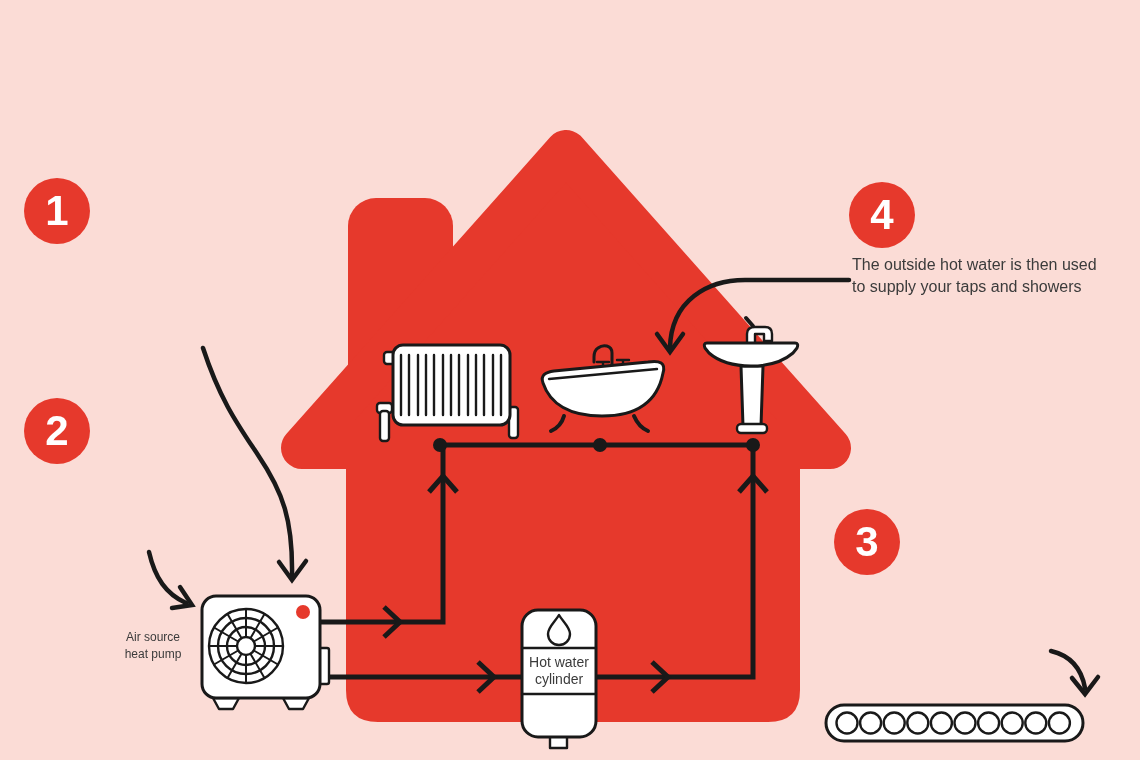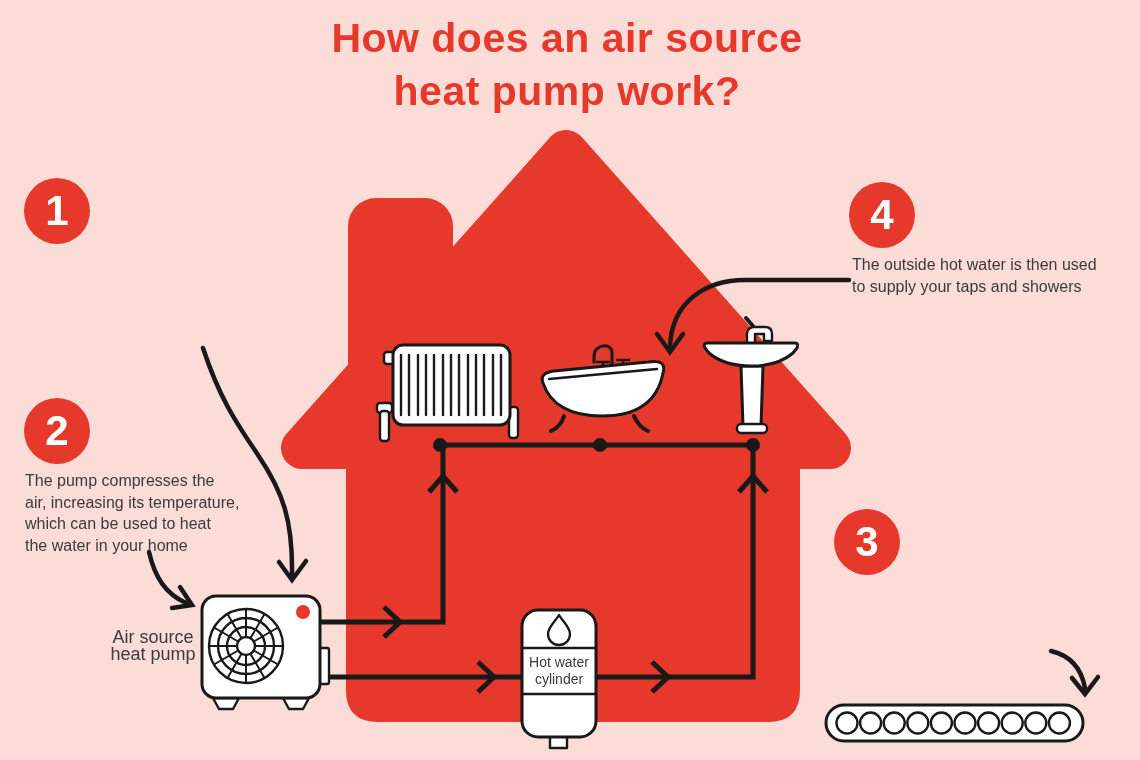--- a/index.html
+++ b/index.html
@@ -37,21 +37,21 @@
     background:var(--red);color:var(--white);
     display:flex;align-items:center;justify-content:center;
     font-size:42px;font-weight:700;
   }
   .step-text{
     position:absolute;color:var(--text);
     font-size:16px;line-height:21.5px;white-space:pre-line;
   }
   .mini-label{
     position:absolute;color:var(--text);text-align:center;
-    font-size:18px;line-height:17px;white-space:pre-line;
+    font-size:12px;line-height:17px;white-space:pre-line;
   }
   .mini-label.cyl{font-size:14px;text-align:center;}
 </style>
 </head>
 <body>
 
 <div class="canvas">
 
   <svg class="scene" width="1140" height="760" viewBox="0 0 1140 760">
 
@@ -147,30 +147,24 @@
         <path class="ann" d="M1051,651 C1068,655 1081,666 1085,688"></path>
         <path class="ann" d="M1072,678 L1085,694 L1098,677"></path>
       </g>
       <g>
         <path class="ann" d="M849,280 H745 C708,280 671,300 670,348"></path>
         <path class="ann" d="M657,334 L670,352 L683,334"></path>
       </g>
     </g>
   </svg>
 
-  <div class="title">How does an air source
-heat pump work?</div>
 
   <div class="step-circle" style="left:24px;top:178px">1</div>
 
   <div class="step-circle" style="left:24px;top:398px">2</div>
-  <div class="step-text" style="left:25px;top:470px">The pump compresses the
-air, increasing its temperature,
-which can be used to heat
-the water in your home</div>
 
   <div class="step-circle" style="left:834px;top:509px">3</div>
 
   <div class="step-circle" style="left:849px;top:182px">4</div>
   <div class="step-text" style="left:852px;top:254px">The outside hot water is then used
 to supply your taps and showers</div>
 
   <div class="mini-label" style="left:108px;top:629px;width:90px">Air source
 heat pump</div>
   <div class="mini-label cyl" style="left:514px;top:654px;width:90px">Hot water

